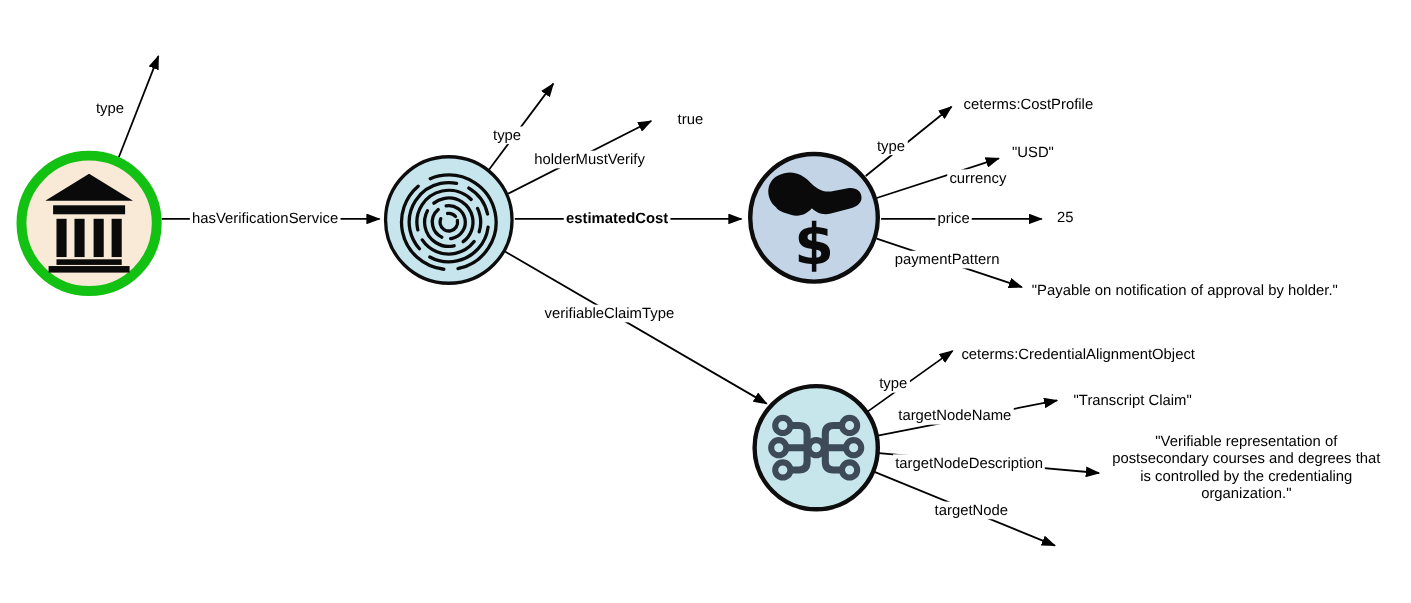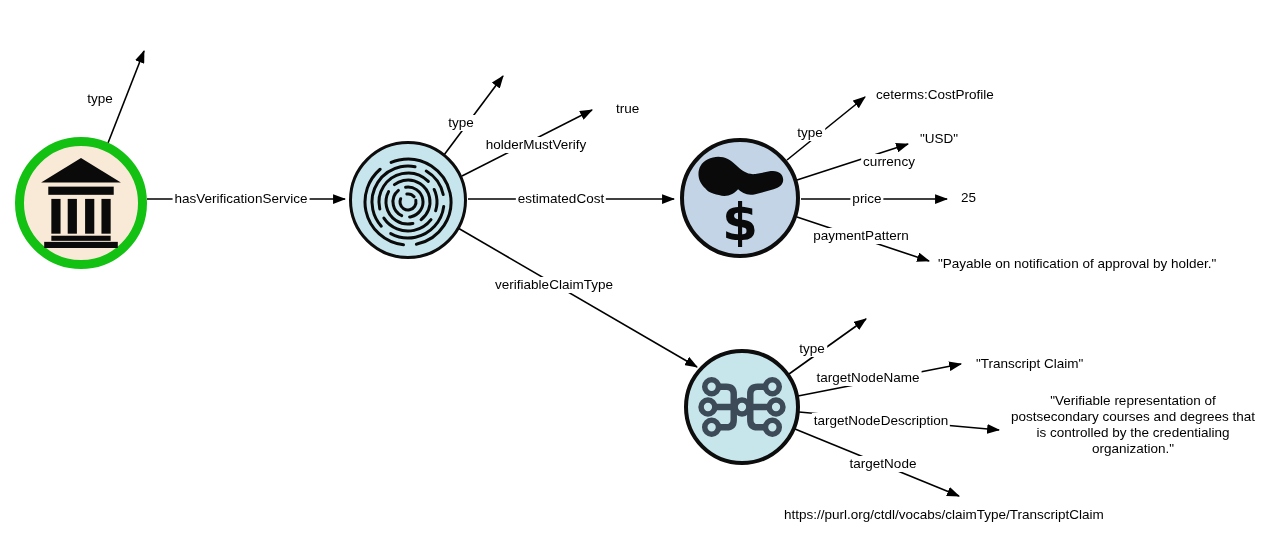--- a/index.html
+++ b/index.html
@@ -101,33 +101,33 @@
         <circle cx="83" cy="68" r="7.5"></circle>
         <circle cx="50" cy="46" r="7.5"></circle>
       </g>
     </svg>
   </div>
 
   <span class="lbl ctr" style="left:100px;top:91px;">type</span>
   <span class="lbl ctr" style="left:241px;top:191px;">hasVerificationService</span>
   <span class="lbl ctr" style="left:461px;top:115px;">type</span>
   <span class="lbl ctr" style="left:536px;top:137px;">holderMustVerify</span>
-  <span class="lbl ctr" style="left:561px;top:191px;">estimatedCost</span>
+  <span class="lbl ctr" style="left:561px;top:191px;font-weight:bold;">estimatedCost</span>
   <span class="lbl ctr" style="left:554px;top:277px;">verifiableClaimType</span>
   <span class="lbl ctr" style="left:810px;top:125px;">type</span>
   <span class="lbl ctr" style="left:854px;top:154px;margin-left:35px;">currency</span>
   <span class="lbl ctr" style="left:867px;top:191px;">price</span>
   <span class="lbl ctr" style="left:861px;top:228px;">paymentPattern</span>
   <span class="lbl ctr" style="left:812px;top:341px;">type</span>
   <span class="lbl ctr" style="left:868px;top:370px;">targetNodeName</span>
   <span class="lbl ctr" style="left:881px;top:413px;">targetNodeDescription</span>
   <span class="lbl ctr" style="left:883px;top:456px;">targetNode</span>
 
   <span class="lbl" style="left:602px;top:101px;margin-left:12px;">true</span>
   <span class="lbl" style="left:874px;top:87px;">ceterms:CostProfile</span>
   <span class="lbl" style="left:918px;top:131px;">"USD"</span>
   <span class="lbl" style="left:959px;top:190px;">25</span>
   <span class="lbl" style="left:936px;top:256px;">"Payable on notification of approval by holder."</span>
+  <span class="lbl" style="left:872px;top:314px;">ceterms:CredentialAlignmentObject</span>
   <span class="lbl" style="left:974px;top:356px;">"Transcript Claim"</span>
   <span class="lbl desc" style="left:1003px;top:393px;">"Verifiable representation of postsecondary courses and degrees that is controlled by the credentialing organization."</span>
-  <span class="lbl" style="left:782px;top:507px;">https://purl.org/ctdl/vocabs/claimType/TranscriptClaim</span>
 
 </div>
 
 </body></html>

